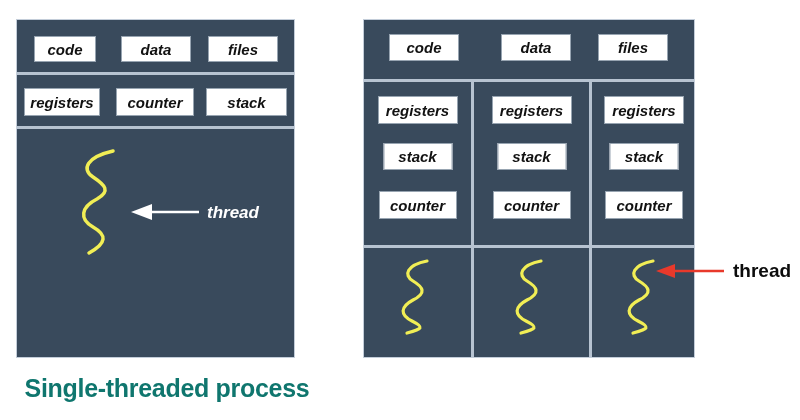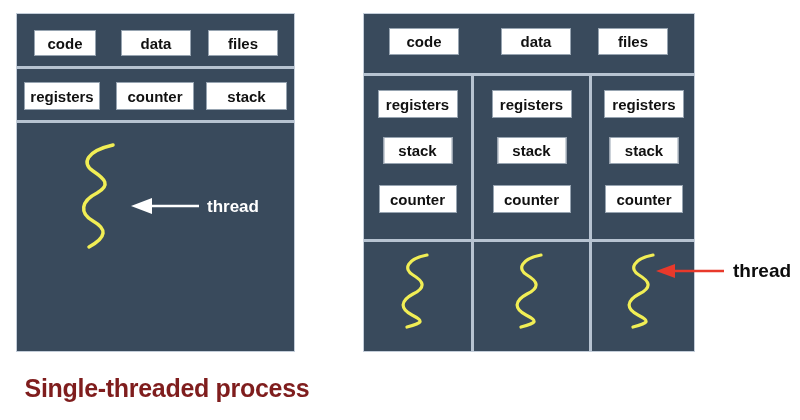--- a/index.html
+++ b/index.html
@@ -1,43 +1,43 @@
 <!DOCTYPE html>
 <html><head>
 <meta charset="utf-8">
 <style>
   html,body{margin:0;padding:0;background:#ffffff;}
   .canvas{
     position:relative;width:800px;height:420px;background:#ffffff;
     font-family:"Liberation Sans","DejaVu Sans",sans-serif;overflow:hidden;
   }
   .panel{
-    position:absolute;top:13px;height:339px;background:#394a5c;
-    border:1px solid #c3cdd9;box-sizing:border-box;
+    position:absolute;top:19px;height:339px;background:#394a5c;
+    border:1px solid #c3cdd9;box-sizing:border-box;font-style:italic;
   }
   .panel-left{left:16px;width:279px;}
   .panel-right{left:363px;width:332px;}
   .divider-h{position:absolute;left:0;width:100%;height:3px;background:#b7c3d1;}
   .divider-v{position:absolute;top:60px;bottom:0;width:3px;background:#b7c3d1;}
   .wbox{
     position:absolute;height:26px;background:#ffffff;border:1px solid #97a4b1;
     display:flex;align-items:center;justify-content:center;
     font-size:15px;font-weight:bold;color:#111111;box-sizing:border-box;
     white-space:nowrap;
   }
   .col-box{left:50%;transform:translateX(-50%);}
   .thread-label-light{
     position:absolute;color:#ffffff;font-size:17px;font-weight:bold;line-height:20px;
   }
   .thread-label-dark{
     position:absolute;color:#0c0c0c;font-size:19px;font-weight:bold;line-height:20px;
   }
   .caption{
     position:absolute;top:374px;width:300px;text-align:center;
-    font-size:25px;font-weight:bold;color:#7f1d1d;letter-spacing:-0.3px;
+    font-size:25px;font-weight:bold;color:#0f766e;letter-spacing:-0.3px;
     white-space:nowrap;
   }
   svg{display:block;overflow:visible;}
   .abs{position:absolute;}
 </style>
 </head>
 <body>
 
 <div class="canvas">
 

